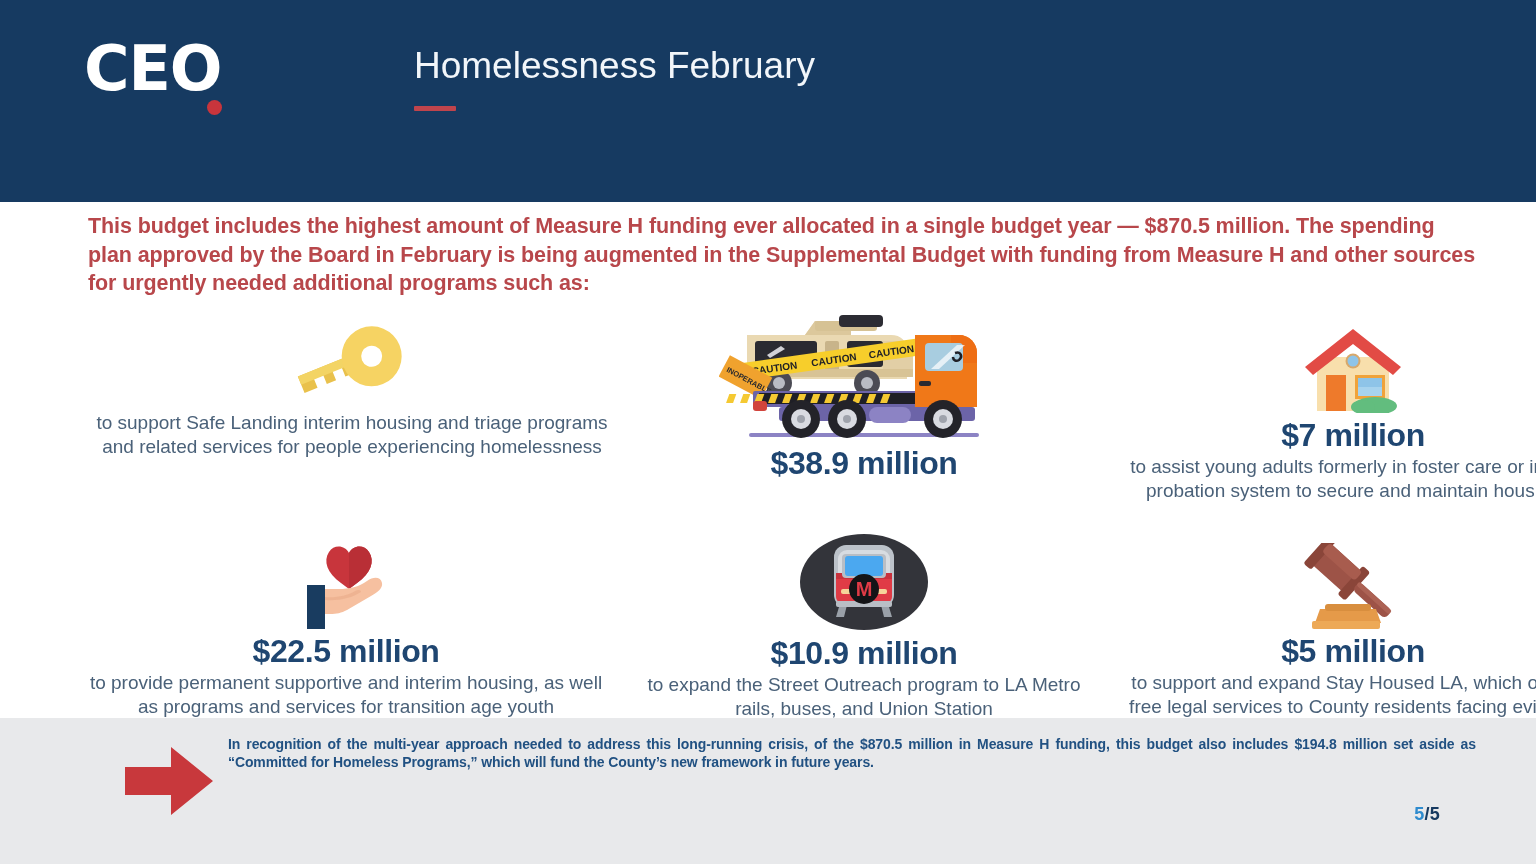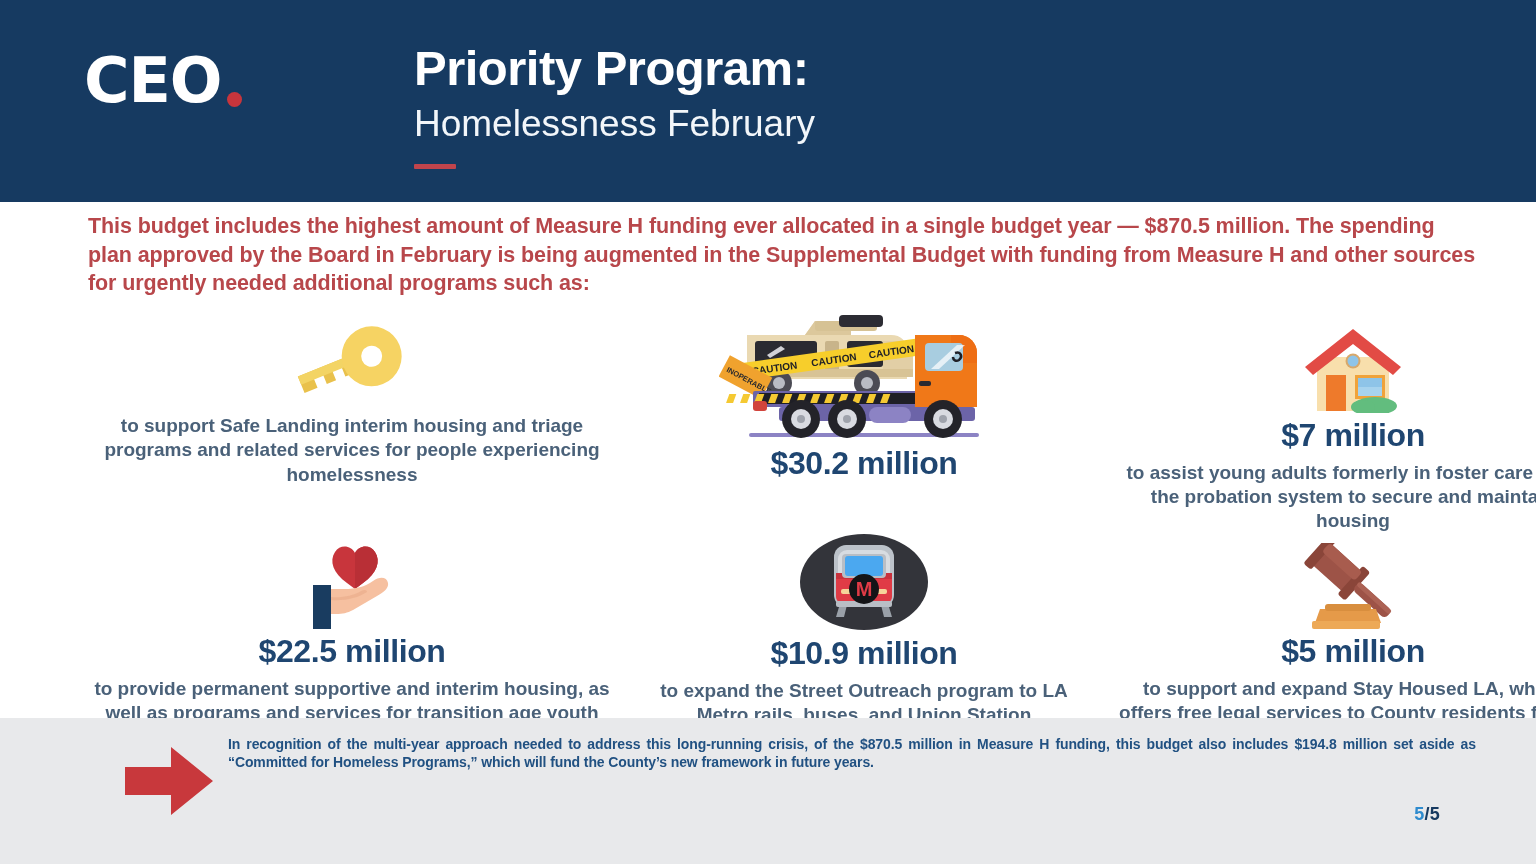--- a/index.html
+++ b/index.html
@@ -15,26 +15,26 @@
     background: #ffffff;
   }
 
   
   .header {
     position: absolute; left: 0; top: 0;
     width: 1536px; height: 202px;
     background: #163A61;
   }
   .logo {
-    position: absolute; left: 84px; top: 50px;
+    position: absolute; left: 84px; top: 38px;
     font-family: "DejaVu Sans", sans-serif;
     font-size: 62px; font-weight: 700;
     letter-spacing: -1px;
     color: #ffffff; line-height: 1;
-    display: flex; align-items: flex-end;
+    display: flex; align-items: flex-end; flex-direction: column;
   }
   .logo-dot {
     display: inline-block;
     width: 15px; height: 15px; border-radius: 50%;
     background: #C8353C;
     margin-left: 5px; margin-bottom: 5px;
   }
   .title-block { position: absolute; left: 414px; top: 40px; }
   .title-main {
     font-size: 49px; font-weight: 700; color: #ffffff;
@@ -70,30 +70,30 @@
     height: 102px;
     display: flex; align-items: flex-end; justify-content: center;
     margin-bottom: 4px;
   }
   .amount {
     font-size: 32px; font-weight: 700;
     color: #1F4671; letter-spacing: -0.4px;
     line-height: 1.15;
   }
   .desc {
-    font-size: 19px; font-weight: 700;
+    font-size: 19px; font-weight: 400;
     color: #4A6179; line-height: 1.28;
-    margin-top: 7px;
+    margin-top: 1px;
   }
 
   
   .c1 { left: 14px;  top: 0;    width: 520px; }
   .c2 { left: 566px; top: 0;    width: 440px; }
   .c3 { left: 1040px;top: 6px;  width: 470px; }
-  .c4 { left: 14px;  top: 222px;width: 520px; }
+  .c4 { left: 8px;  top: 222px;width: 520px; }
   .c5 { left: 556px; top: 226px;width: 460px; }
   .c6 { left: 1040px;top: 222px;width: 470px; }
   .c2 .icon-wrap { height: 136px; }
   .c5 .icon-wrap { height: 100px; }
 
   
   .footer {
     position: absolute; left: 0; top: 718px;
     width: 1536px; height: 146px;
     background: #E8E9EB;
@@ -123,21 +123,20 @@
 <body>
 
 <div class="slide">
 
   <div class="header">
     <div class="logo">
       <span>CEO</span>
       <span class="logo-dot"></span>
     </div>
     <div class="title-block">
-      <div class="title-main">Priority Program:</div>
       <div class="title-sub">Homelessness February</div>
       <div class="title-rule"></div>
     </div>
   </div>
 
   <div class="intro">This budget includes the highest amount of Measure H funding ever allocated in a single budget year — $870.5 million.  The spending plan approved by the Board in February is being augmented in the Supplemental Budget with funding from Measure H and other sources for urgently needed additional programs such as:</div>
 
   <div class="grid">
 
     <div class="card c1">
@@ -226,21 +225,21 @@
           <circle cx="82" cy="112" r="10" fill="#D9DBE1"></circle>
           <circle cx="82" cy="112" r="4" fill="#9FA3AC"></circle>
           <circle cx="128" cy="112" r="19" fill="#232329"></circle>
           <circle cx="128" cy="112" r="10" fill="#D9DBE1"></circle>
           <circle cx="128" cy="112" r="4" fill="#9FA3AC"></circle>
           <circle cx="224" cy="112" r="19" fill="#232329"></circle>
           <circle cx="224" cy="112" r="10" fill="#D9DBE1"></circle>
           <circle cx="224" cy="112" r="4" fill="#9FA3AC"></circle>
         </svg>
       </div>
-      <div class="amount">$30.2 million</div>
+      <div class="amount">$38.9 million</div>
     </div>
 
     <div class="card c3">
       <div class="icon-wrap">
         <svg width="104" height="86" viewBox="0 0 104 86">
           <rect x="16" y="30" width="72" height="54" fill="#F8DFAC"></rect>
           <path d="M52 2 L100 40 L92 48 L52 17 L12 48 L4 40 Z" fill="#E24B45"></path>
           <circle cx="52" cy="34" r="7.5" fill="#D8A86A"></circle>
           <circle cx="52" cy="34" r="5.5" fill="#8EC4E8"></circle>
           <rect x="25" y="48" width="20" height="36" fill="#EE7A2B"></rect>

